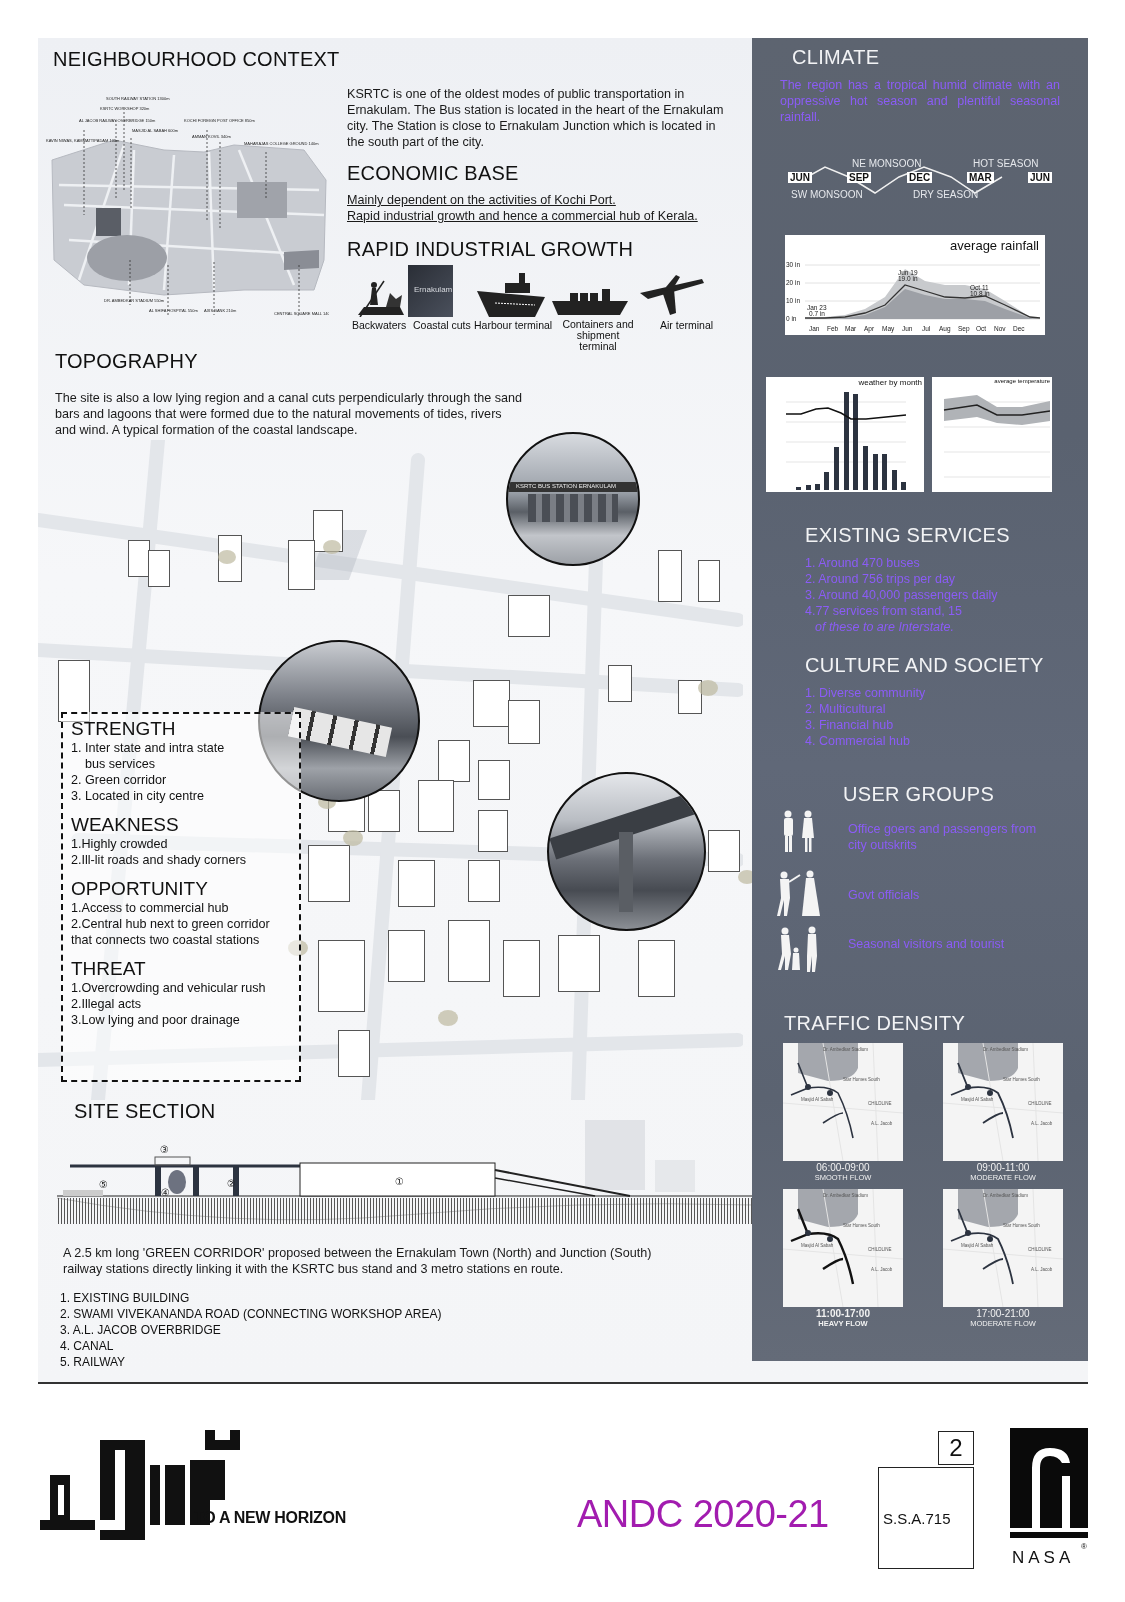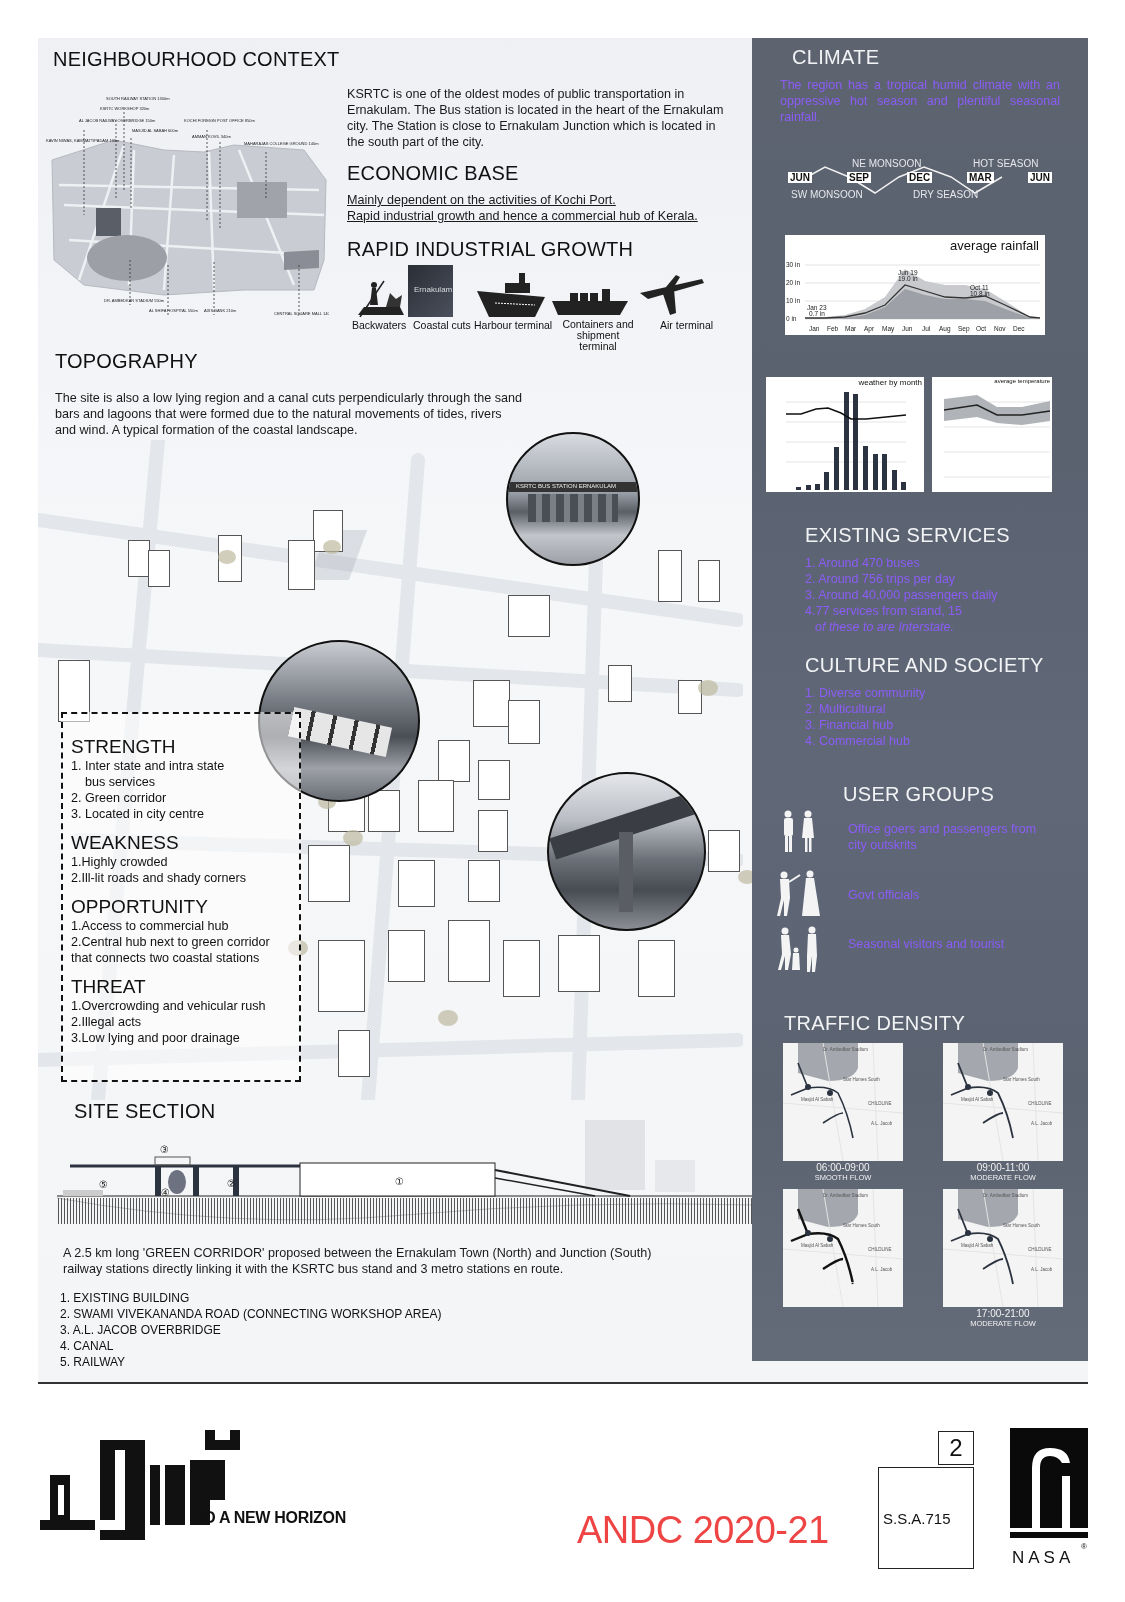--- a/index.html
+++ b/index.html
@@ -7,21 +7,21 @@
   .abs{position:absolute;}
   .sheet{position:absolute;left:38px;top:38px;width:1050px;height:1345px;background:linear-gradient(180deg,#eef0f4 0%,#f6f7f9 40%,#f4f5f7 100%);}
   .h1{font-size:20px;letter-spacing:0.2px;color:#111;}
   .body-text{font-size:12.6px;line-height:16px;color:#1a1a1a;}
   .panel{position:absolute;left:752px;top:38px;width:336px;height:1323px;background:linear-gradient(180deg,#5d6470 0%,#5a6270 30%,#606878 55%,#5b6371 80%,#646b78 100%);}
   .ph{font-size:20px;color:#f2f3f5;letter-spacing:0.3px;}
   .pt{font-size:12.5px;line-height:16px;color:#8b5cf6;}
   .season{font-size:10px;color:#e6e8ec;}
   .month-tag{position:absolute;background:#fff;color:#111;font-size:10px;font-weight:bold;padding:0 2px;line-height:11px;}
   .swot{position:absolute;left:61px;top:712px;width:236px;height:366px;border:2px dashed #111;background:rgba(255,255,255,0.55);}
-  .swot .sh{font-size:19px;color:#111;margin-top:22px;}
+  .swot .sh{font-size:19px;color:#111;margin-top:4px;}
   .swot .si{font-size:12.6px;line-height:16px;color:#111;}
   .circle{position:absolute;border-radius:50%;border:2px solid #111;overflow:hidden;}
   .map-card{position:absolute;background:#f4f4f4;}
   .tc-time{font-size:10px;color:#f2f2f2;text-align:center;line-height:10px;}
   .tc-flow{font-size:7.5px;color:#f2f2f2;text-align:center;line-height:9px;}
   .bldg{position:absolute;border:1.2px solid #555;background:#fff;}
   .shadow{position:absolute;background:rgba(170,175,185,0.35);}
   .tree{position:absolute;border-radius:50%;background:rgba(190,185,160,0.7);}
 </style>
 </head>
@@ -477,21 +477,21 @@
       <circle cx="47" cy="50" r="3" fill="#2c3340"></circle>
     <g font-family="Liberation Sans, sans-serif" font-size="4.5" fill="#555">
         <text x="40" y="8">Dr. Ambedkar Stadium</text>
         <text x="60" y="38">Star Homes South</text>
         <text x="18" y="58">Masjid Al Sabah</text>
         <text x="85" y="62">CHILDLINE</text>
         <text x="88" y="82">A.L. Jacob</text>
       </g>
   </svg>
 </div>
-<div class="abs" style="left:783px;top:1282px;width:120px;">
+<div class="abs" style="left:783px;top:1309px;width:120px;font-weight:bold;">
   <div class="tc-time">11:00-17:00</div>
   <div class="tc-flow">HEAVY FLOW</div>
 </div>
 
 <div class="map-card" style="left:943px;top:1189px;width:120px;height:118px;">
   <svg width="120" height="118">
     <path d="M15 0 L75 0 L75 25 Q70 38 45 38 L15 30 Z" fill="#a4a7ad"></path>
     <g stroke="#e4e4e4">
         <line x1="0" y1="60" x2="120" y2="70"></line>
         <line x1="40" y1="0" x2="60" y2="118"></line>
@@ -523,21 +523,21 @@
   <rect x="18" y="60" width="6" height="30" fill="#fff"></rect>
   <path d="M60 15 L105 15 L105 115 L60 115 L60 105 L85 105 L85 25 L60 25 Z" fill="#111"></path>
   <path d="M60 25 L75 25 L75 95 L60 95 Z" fill="#111"></path>
   <path d="M110 40 L120 40 L120 100 L110 100 Z" fill="#111"></path>
   <path d="M125 40 L145 40 L145 100 L125 100 Z" fill="#111"></path>
   <path d="M150 35 L185 35 L185 75 L170 75 L170 100 L150 100 Z" fill="#111"></path>
   <path d="M165 5 L175 5 L175 15 L190 15 L190 5 L200 5 L200 25 L165 25 Z" fill="#111"></path>
 </svg>
 <div class="abs" style="left:194px;top:1509px;font-size:16px;font-weight:bold;color:#111;letter-spacing:-0.3px;">TO A NEW HORIZON</div>
 
-<div class="abs" style="left:577px;top:1493px;font-size:38px;color:#ef4444;letter-spacing:-0.5px;margin-top:16px;">ANDC 2020-21</div>
+<div class="abs" style="left:577px;top:1493px;font-size:38px;color:#a21caf;letter-spacing:-0.5px;">ANDC 2020-21</div>
 
 <div class="abs" style="left:938px;top:1431px;width:34px;height:32px;border:1.3px solid #222;text-align:center;font-size:24px;line-height:32px;">2</div>
 <div class="abs" style="left:878px;top:1467px;width:94px;height:100px;border:1.3px solid #222;">
   <div class="abs" style="left:4px;top:42px;font-size:15px;">S.S.A.715</div>
 </div>
 
 <svg class="abs" style="left:1010px;top:1428px;" width="78" height="124">
   <rect x="0" y="0" width="78" height="100" fill="#0a0a0a"></rect>
   <path d="M22 100 L22 40 Q22 20 40 20 Q58 20 60 35 L52 35 Q48 28 40 28 Q30 28 30 40 L30 100 Z" fill="#fff"></path>
   <path d="M52 100 L52 48 L60 48 L60 100 Z" fill="#fff"></path>

